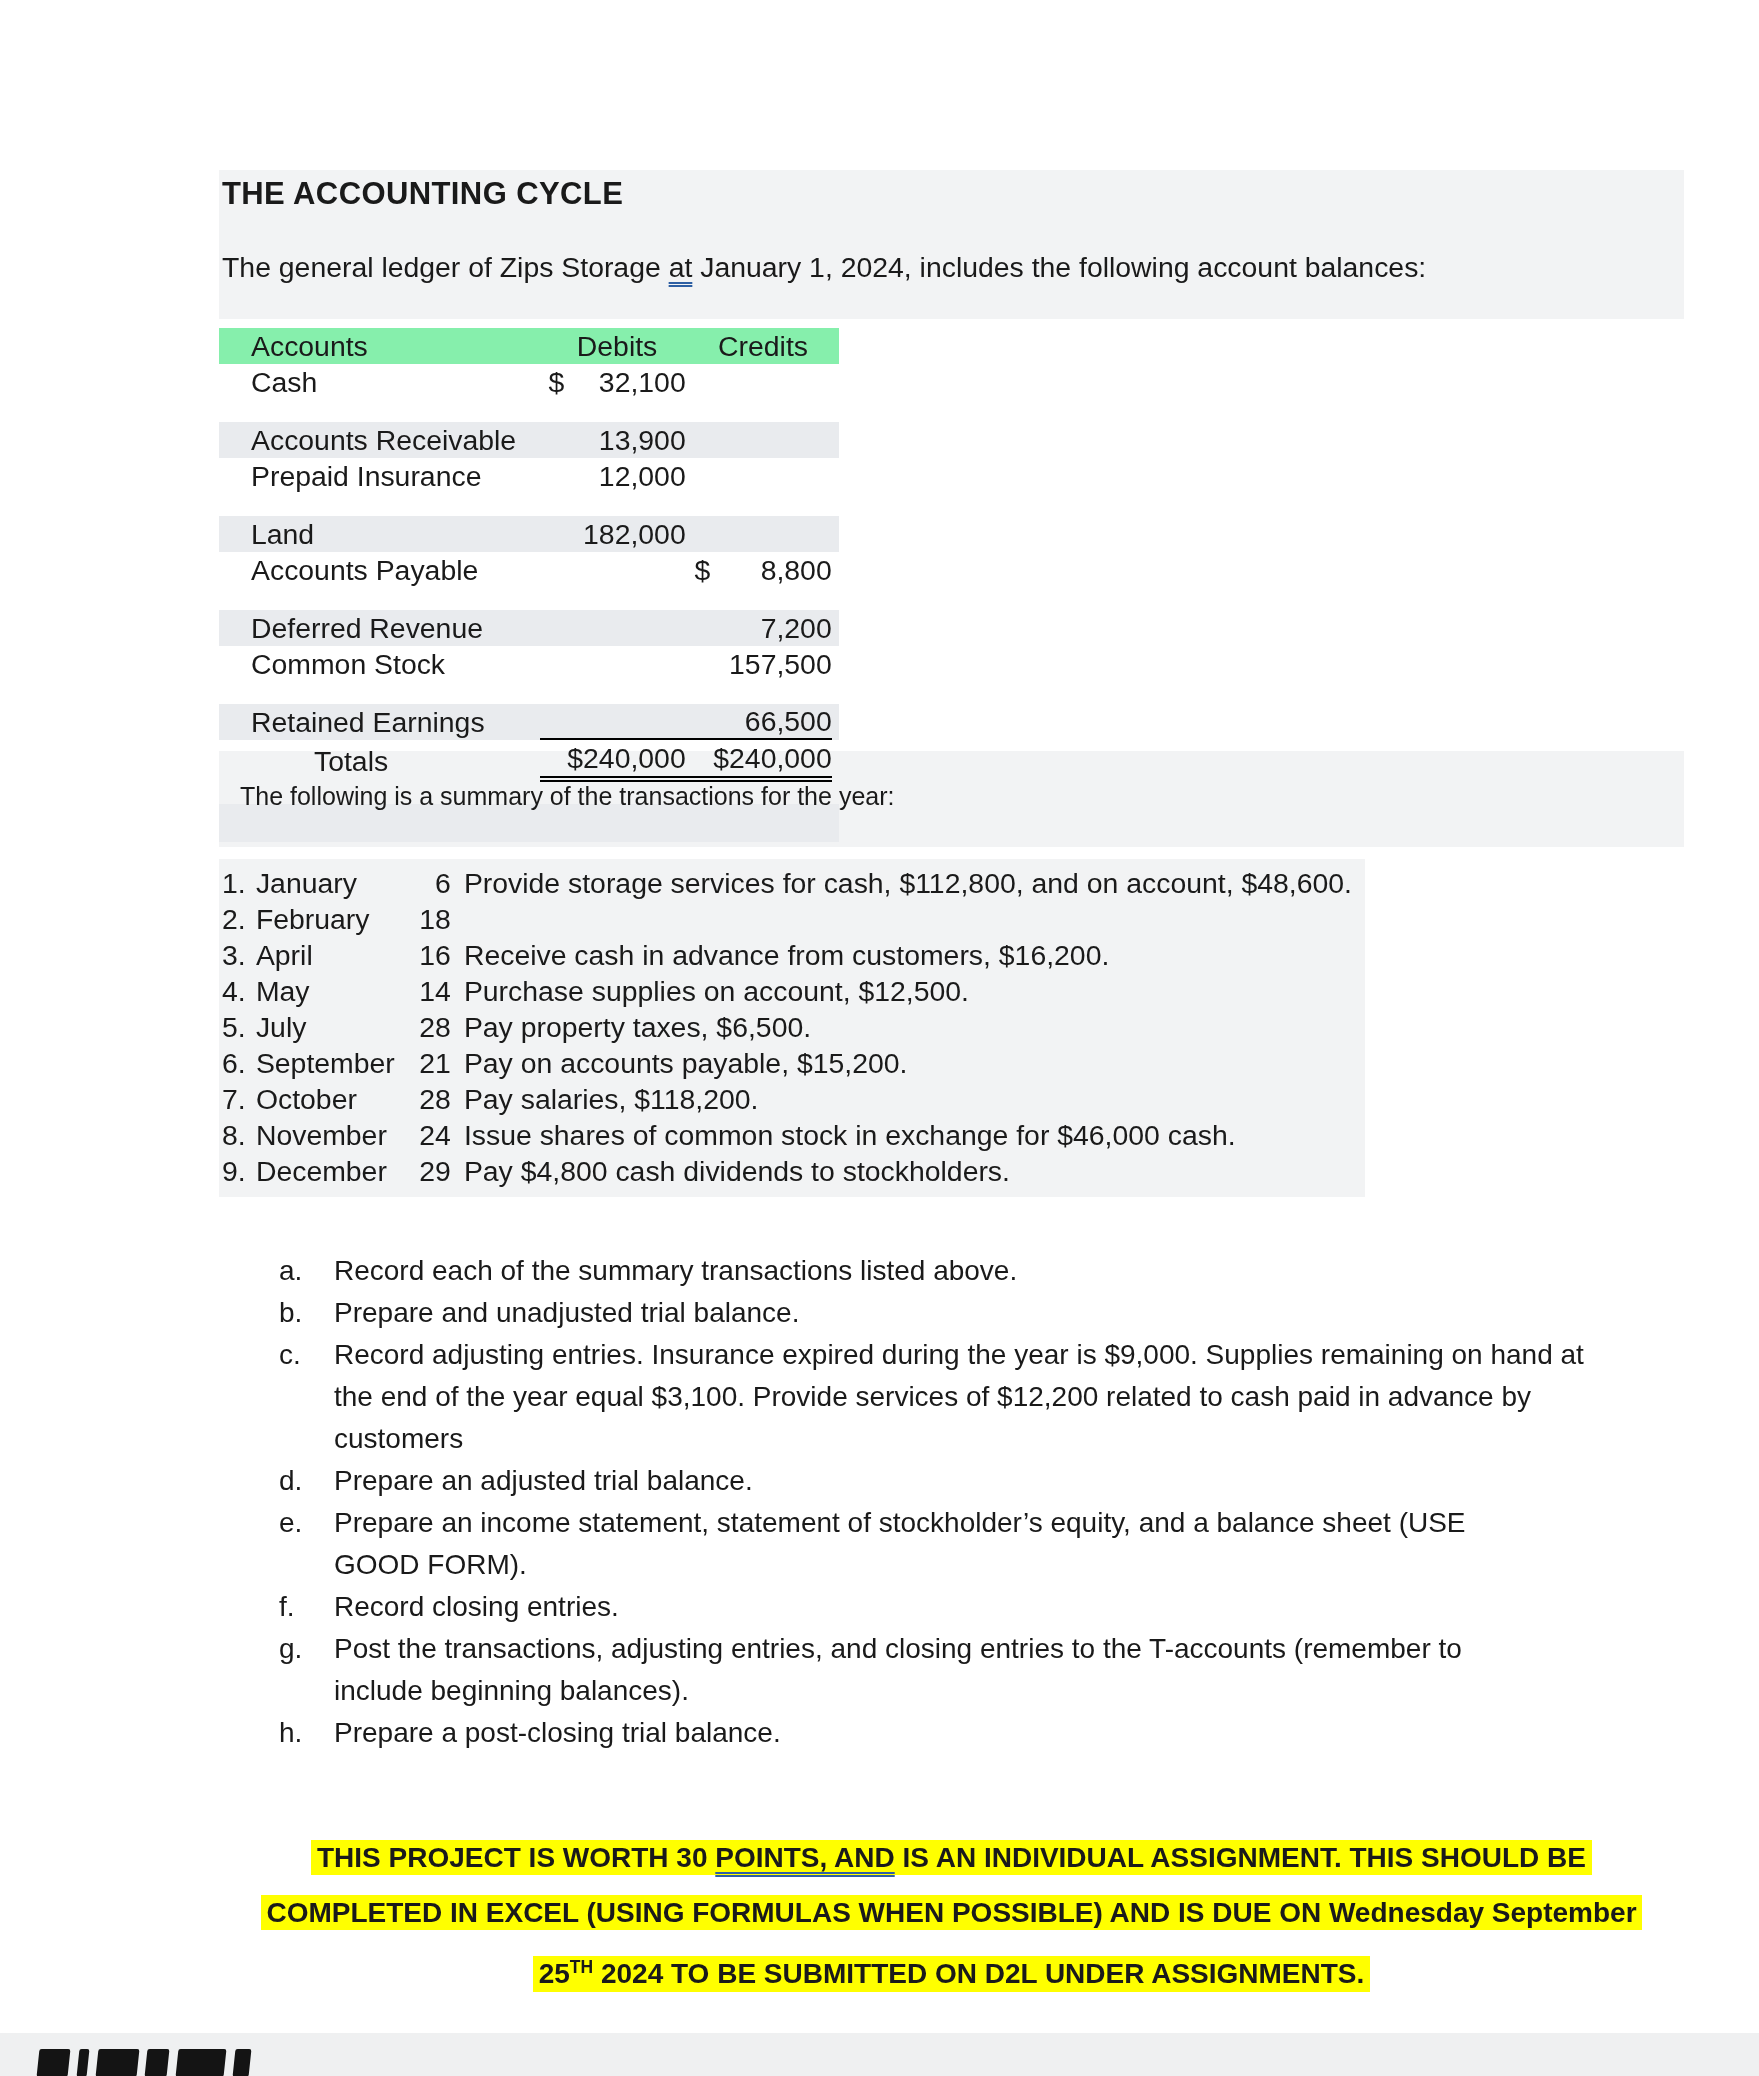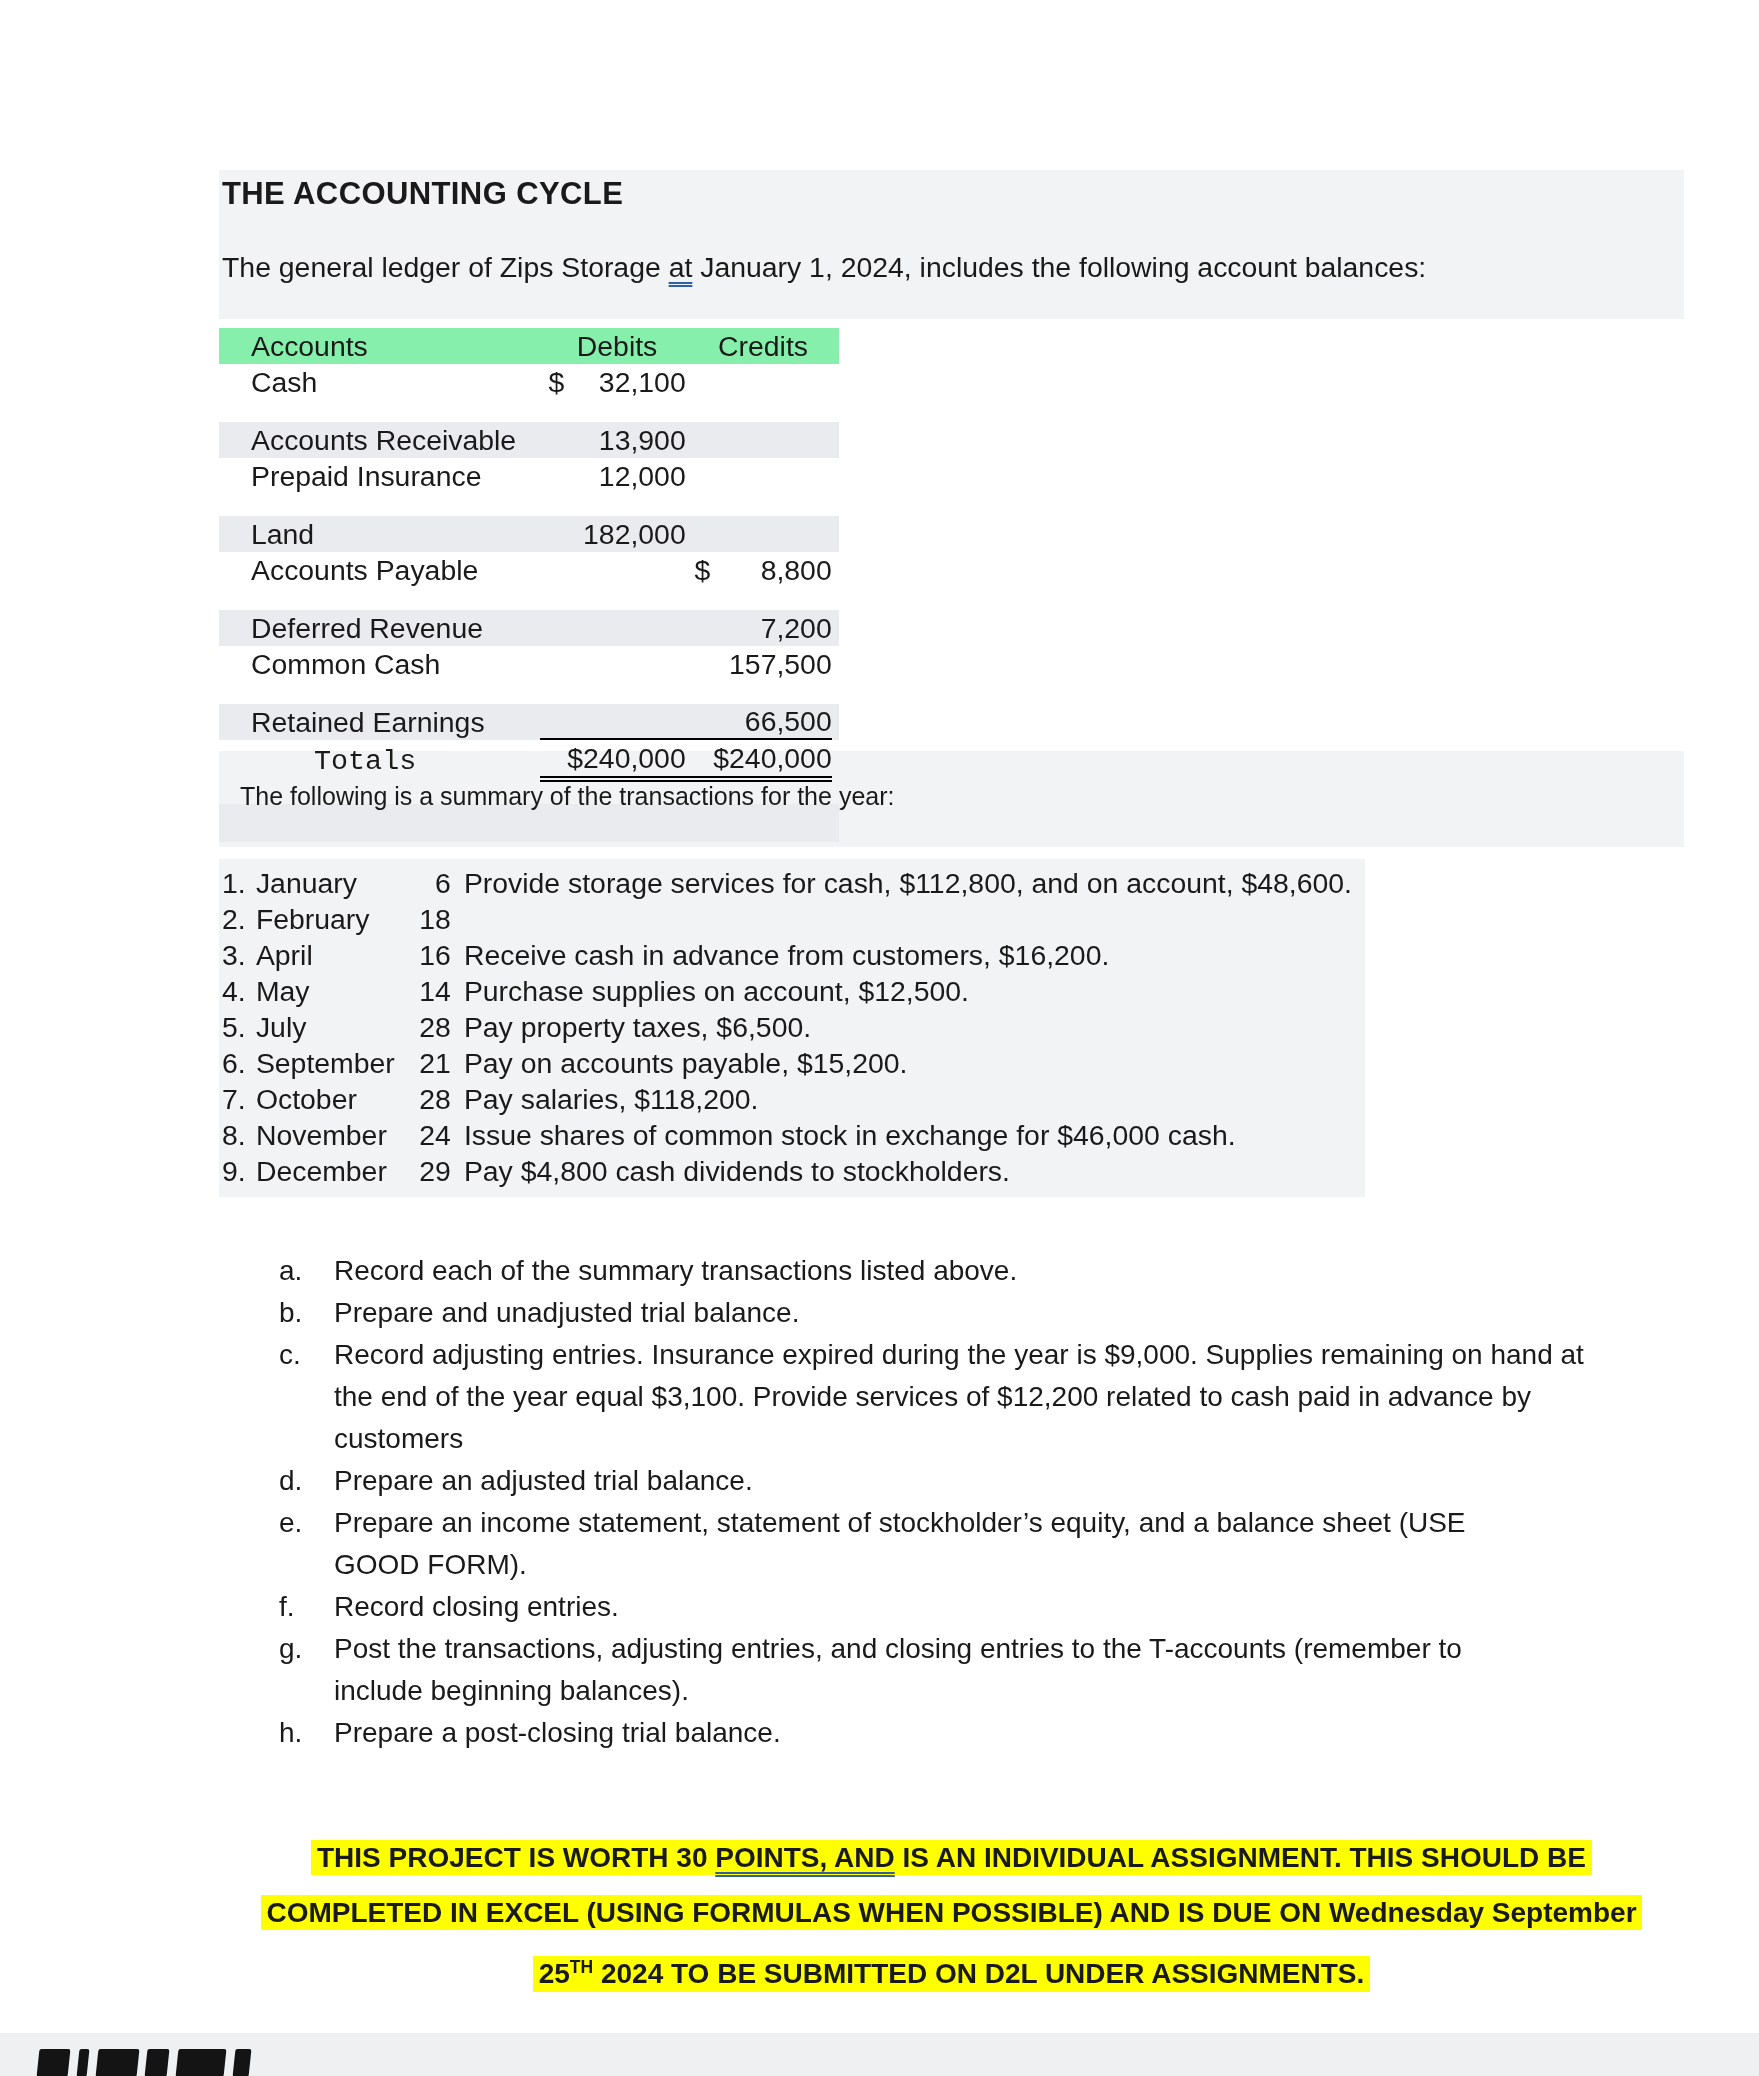--- a/index.html
+++ b/index.html
@@ -23,21 +23,21 @@
   .ledger { position:absolute; left:219px; top:328px; width:620px; font-size:28.4px; }
   .trow { display:flex; height:36px; align-items:center; padding-left:32px; padding-right:7.3px; }
   .trow.header-row { background:#86efac; }
   .trow.stripe { background:#e9ebee;margin-top:22px; }
   .c-acc { flex:1; white-space:pre; }
   .c-amt { width:146px; align-self:stretch; display:flex; align-items:center; justify-content:flex-end; padding-left:8.7px; }
   .c-amt .sign { margin-right:auto; }
   .header-row .c-amt { justify-content:center; }
   .row-last .c-amt { border-bottom:2.2px solid #000; }
   .totals-row { height:42px; }
-  .totals-row .c-acc { text-indent:63px;font-family:Liberation Mono, monospace; }
+  .totals-row .c-acc { text-indent:63px; }
   .totals-row .c-amt { border-bottom:6.6px double #000; }
   .filler { height:38px; }
 
   .summary-heading { position:absolute; left:240px; top:782px; font-size:25px; white-space:pre; }
 
   
   .transactions { position:absolute; left:219px; top:859px; background:#f2f3f4; padding:5.8px 13px 8.7px 2.9px; display:inline-block; }
   .txrow { display:grid; grid-template-columns:34px 157px 38px auto; line-height:36px; font-size:28.4px; }
   .tx-num { white-space:pre; }
   .tx-month { white-space:pre; }
@@ -144,21 +144,21 @@
       <div class="c-amt">
           <span class="sign"></span>
           <span></span>
         </div>
       <div class="c-amt">
           <span class="sign"></span>
           <span>7,200</span>
         </div>
     </div>
     <div class="trow">
-      <div class="c-acc">Common Cash</div>
+      <div class="c-acc">Common Stock</div>
       <div class="c-amt">
           <span class="sign"></span>
           <span></span>
         </div>
       <div class="c-amt">
           <span class="sign"></span>
           <span>157,500</span>
         </div>
     </div>
     <div class="trow stripe row-last">

